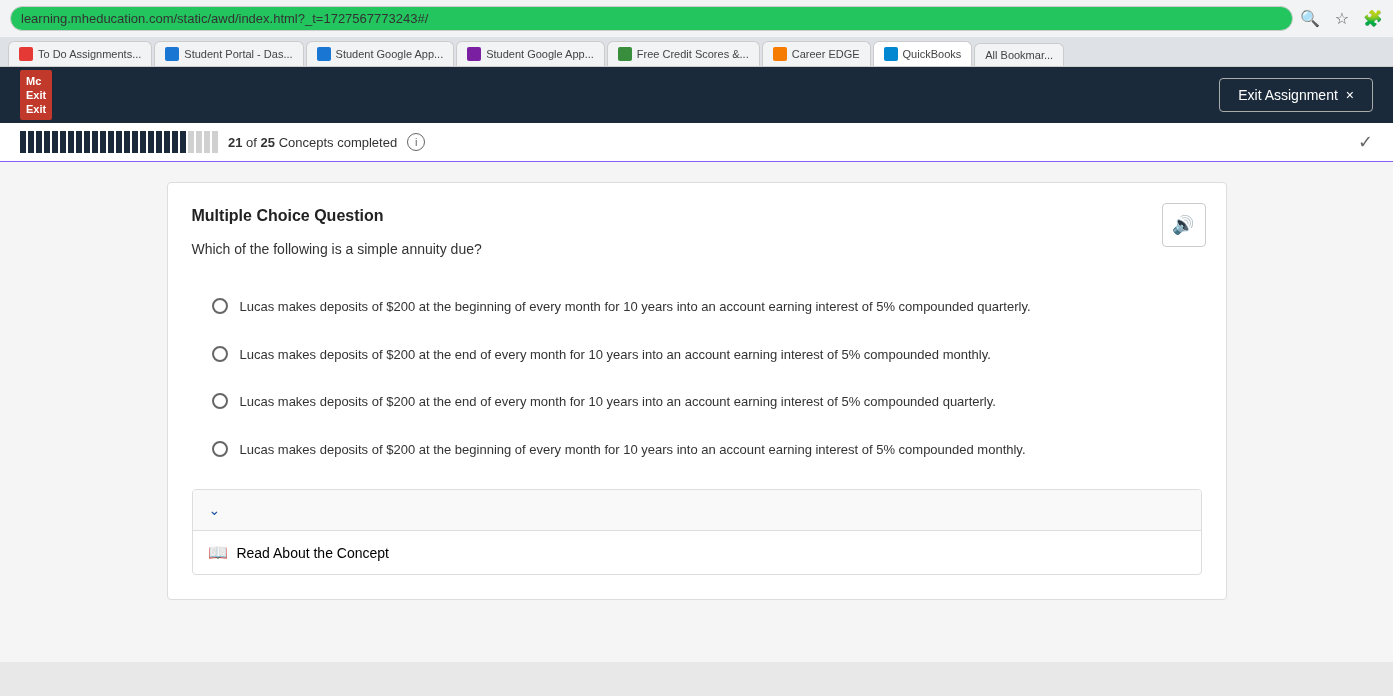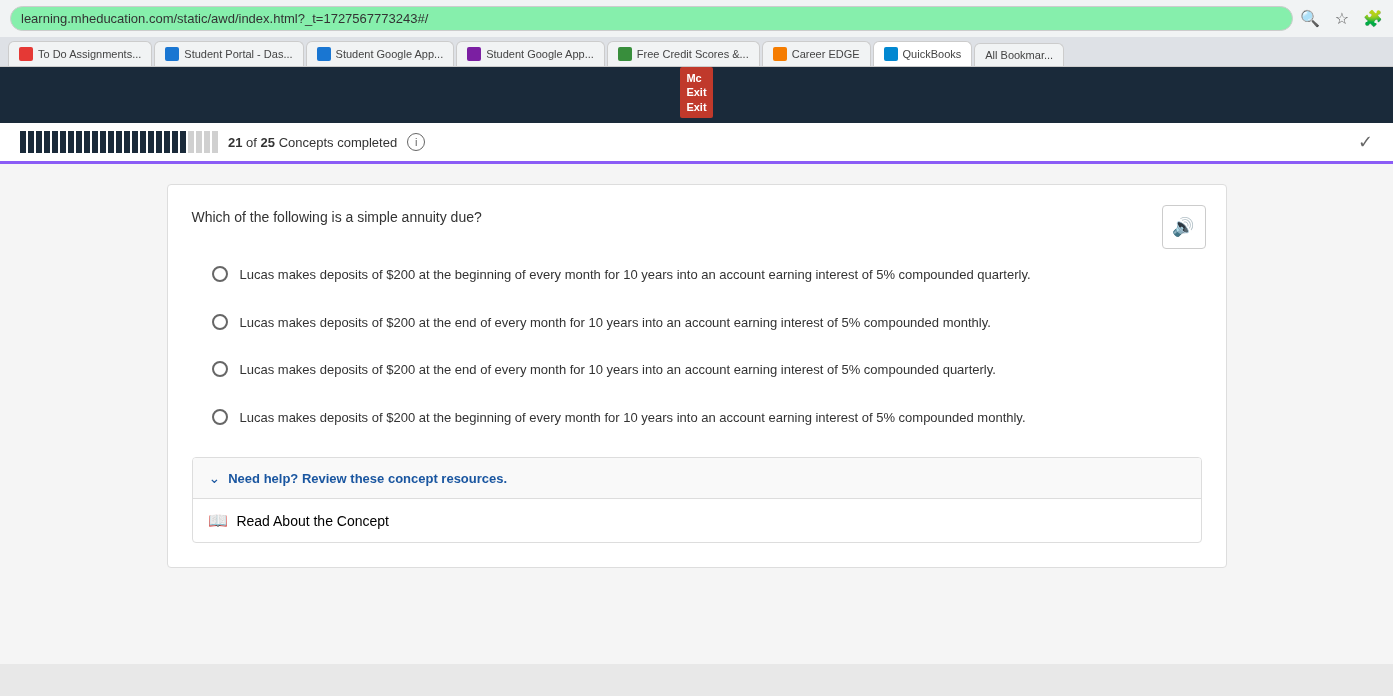--- a/index.html
+++ b/index.html
@@ -1,42 +1,42 @@
 <!DOCTYPE html>
 <html><head>
   <meta charset="utf-8">
   <style>
     * { box-sizing: border-box; margin: 0; padding: 0; }
     body { font-family: Arial, sans-serif; background: #e8e8e8; font-size: 14px; }
 
     
     .browser-chrome { background: #f1f3f4; border-bottom: 1px solid #ccc; }
     .browser-address-bar { display: flex; align-items: center; padding: 6px 10px; gap: 8px; background: #f1f3f4; }
-    .browser-address-input { flex: 1; padding: 4px 10px; border: 1px solid #ccc; border-radius: 20px; background: #86efac; font-size: 13px; color: #333; }
+    .browser-address-input { flex: 1; padding: 4px 10px; border: 1px solid #ccc; border-radius: 20px; background: #22c55e; font-size: 13px; color: #333; }
     .browser-icons { display: flex; gap: 14px; align-items: center; color: #555; font-size: 16px; }
 
     
     .tabs-bar { display: flex; align-items: flex-end; padding: 4px 8px 0; gap: 2px; background: #dee1e6; overflow: hidden; }
     .tab { display: flex; align-items: center; gap: 5px; padding: 5px 10px; border-radius: 6px 6px 0 0; background: #f1f3f4; font-size: 11px; color: #444; white-space: nowrap; max-width: 160px; overflow: hidden; text-overflow: ellipsis; cursor: pointer; border: 1px solid #ccc; border-bottom: none; }
     .tab.active { background: white; }
     .tab-favicon { width: 14px; height: 14px; border-radius: 2px; display: inline-block; }
     .tab-favicon.red { background: #e53935; }
     .tab-favicon.blue { background: #1976d2; }
     .tab-favicon.green { background: #388e3c; }
     .tab-favicon.purple { background: #7b1fa2; }
     .tab-favicon.orange { background: #f57c00; }
     .tab-favicon.cyan { background: #0288d1; }
 
     
-    .app-header { background: #1a2a3a; display: flex; align-items: center; justify-content: space-between; padding: 0 20px; height: 56px; flex-direction: column; }
+    .app-header { background: #1a2a3a; display: flex; align-items: center; justify-content: space-between; padding: 0 20px; height: 56px; }
     .mcgraw-logo { background: #c0392b; color: white; font-size: 11px; font-weight: bold; padding: 4px 6px; border-radius: 2px; line-height: 1.3; }
     .exit-btn { background: transparent; color: white; border: 1px solid #aaa; border-radius: 4px; padding: 8px 18px; font-size: 14px; cursor: pointer; display: flex; align-items: center; gap: 8px; }
 
     
-    .progress-section { background: white; border-bottom: 3px solid #8b5cf6; padding: 8px 20px; display: flex; align-items: center; gap: 10px; }
+    .progress-section { background: white; border-bottom: 1px solid #8b5cf6; padding: 8px 20px; display: flex; align-items: center; gap: 10px; }
     .progress-bar-container { display: flex; gap: 2px; align-items: center; }
     .progress-segment { width: 6px; height: 22px; background: #1a2a3a; }
     .progress-segment.filled { background: #1a2a3a; }
     .progress-segment.empty { background: #d0d0d0; }
     .progress-text { font-size: 13px; color: #333; }
     .progress-text strong { font-weight: bold; }
     .info-icon { width: 18px; height: 18px; border-radius: 50%; border: 1px solid #666; display: inline-flex; align-items: center; justify-content: center; font-size: 11px; color: #666; cursor: pointer; }
     .check-icon { margin-left: auto; color: #666; font-size: 18px; }
 
     
@@ -108,20 +108,24 @@
     </div>
   </div>
 </div>
 
 <div class="app-header">
   <div class="mcgraw-logo">
     <span>Mc</span><br>
     <span>Exit</span><br>
     <span>Exit</span>
   </div>
+  <button class="exit-btn">
+    <span>Exit Assignment</span>
+    <span>×</span>
+  </button>
 </div>
 
 <div class="progress-section">
   <div class="progress-bar-container" id="progress-bar-container">
       <div class="progress-segment filled"></div>
       <div class="progress-segment filled"></div>
       <div class="progress-segment filled"></div>
       <div class="progress-segment filled"></div>
       <div class="progress-segment filled"></div>
       <div class="progress-segment filled"></div>
@@ -151,20 +155,21 @@
     <strong>25</strong>
     <span> </span><span>Concepts completed</span>
   </div>
   <div class="info-icon">i</div>
   <div class="check-icon">✓</div>
 </div>
 
 <div class="main-content">
   <div class="question-card">
 
+    <div class="question-type">Multiple Choice Question</div>
     <div class="question-text">Which of the following is a simple annuity due?</div>
 
     <button class="audio-btn">
       <span>🔊</span>
     </button>
 
     <ul class="options-list">
       <li class="option-item">
         <div class="option-radio"></div>
         <span class="option-text">Lucas makes deposits of $200 at the beginning of every month for 10 years into an account earning interest of 5% compounded quarterly.</span>
@@ -179,21 +184,20 @@
       </li>
       <li class="option-item">
         <div class="option-radio"></div>
         <span class="option-text">Lucas makes deposits of $200 at the beginning of every month for 10 years into an account earning interest of 5% compounded monthly.</span>
       </li>
     </ul>
 
     <div class="help-section">
       <div class="help-header">
         <span class="chevron-icon">⌄</span>
-        <span class="help-header-text">Need help? Review these concept resources.</span>
       </div>
       <div class="help-body">
         <span class="book-icon">📖</span>
         <span class="help-link">Read About the Concept</span>
       </div>
     </div>
 
   </div>
 </div>
 

